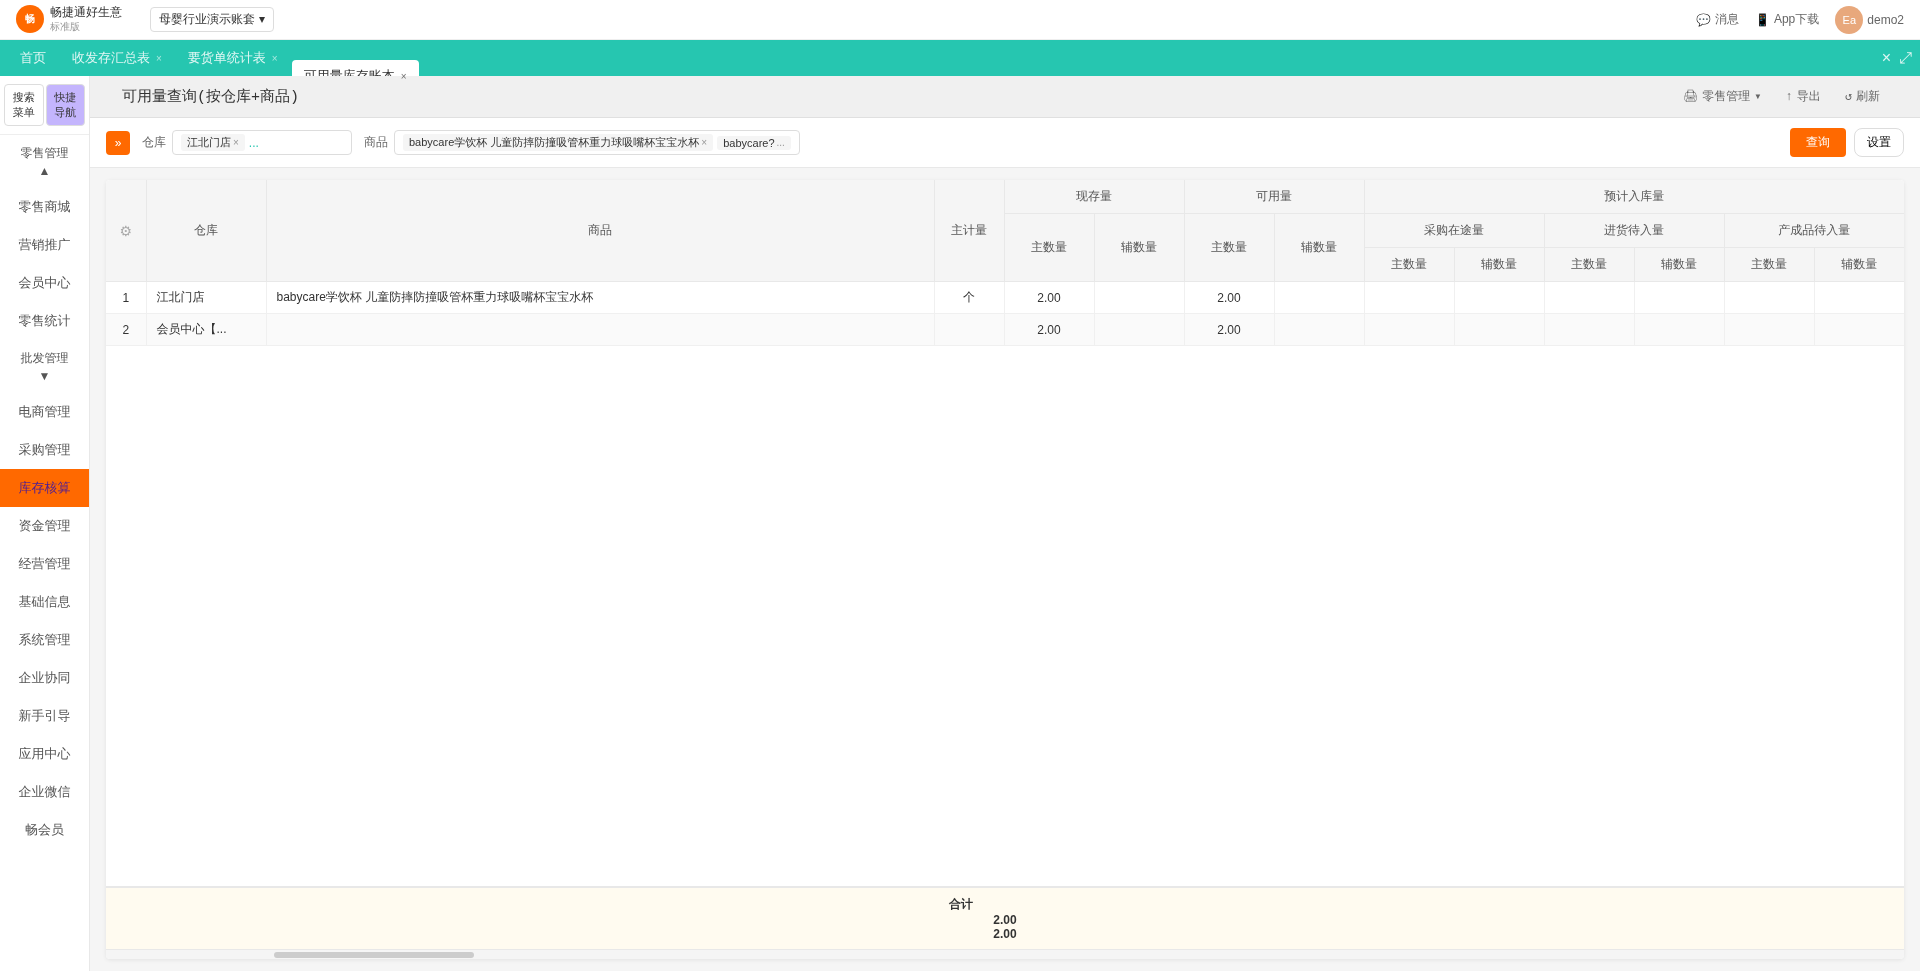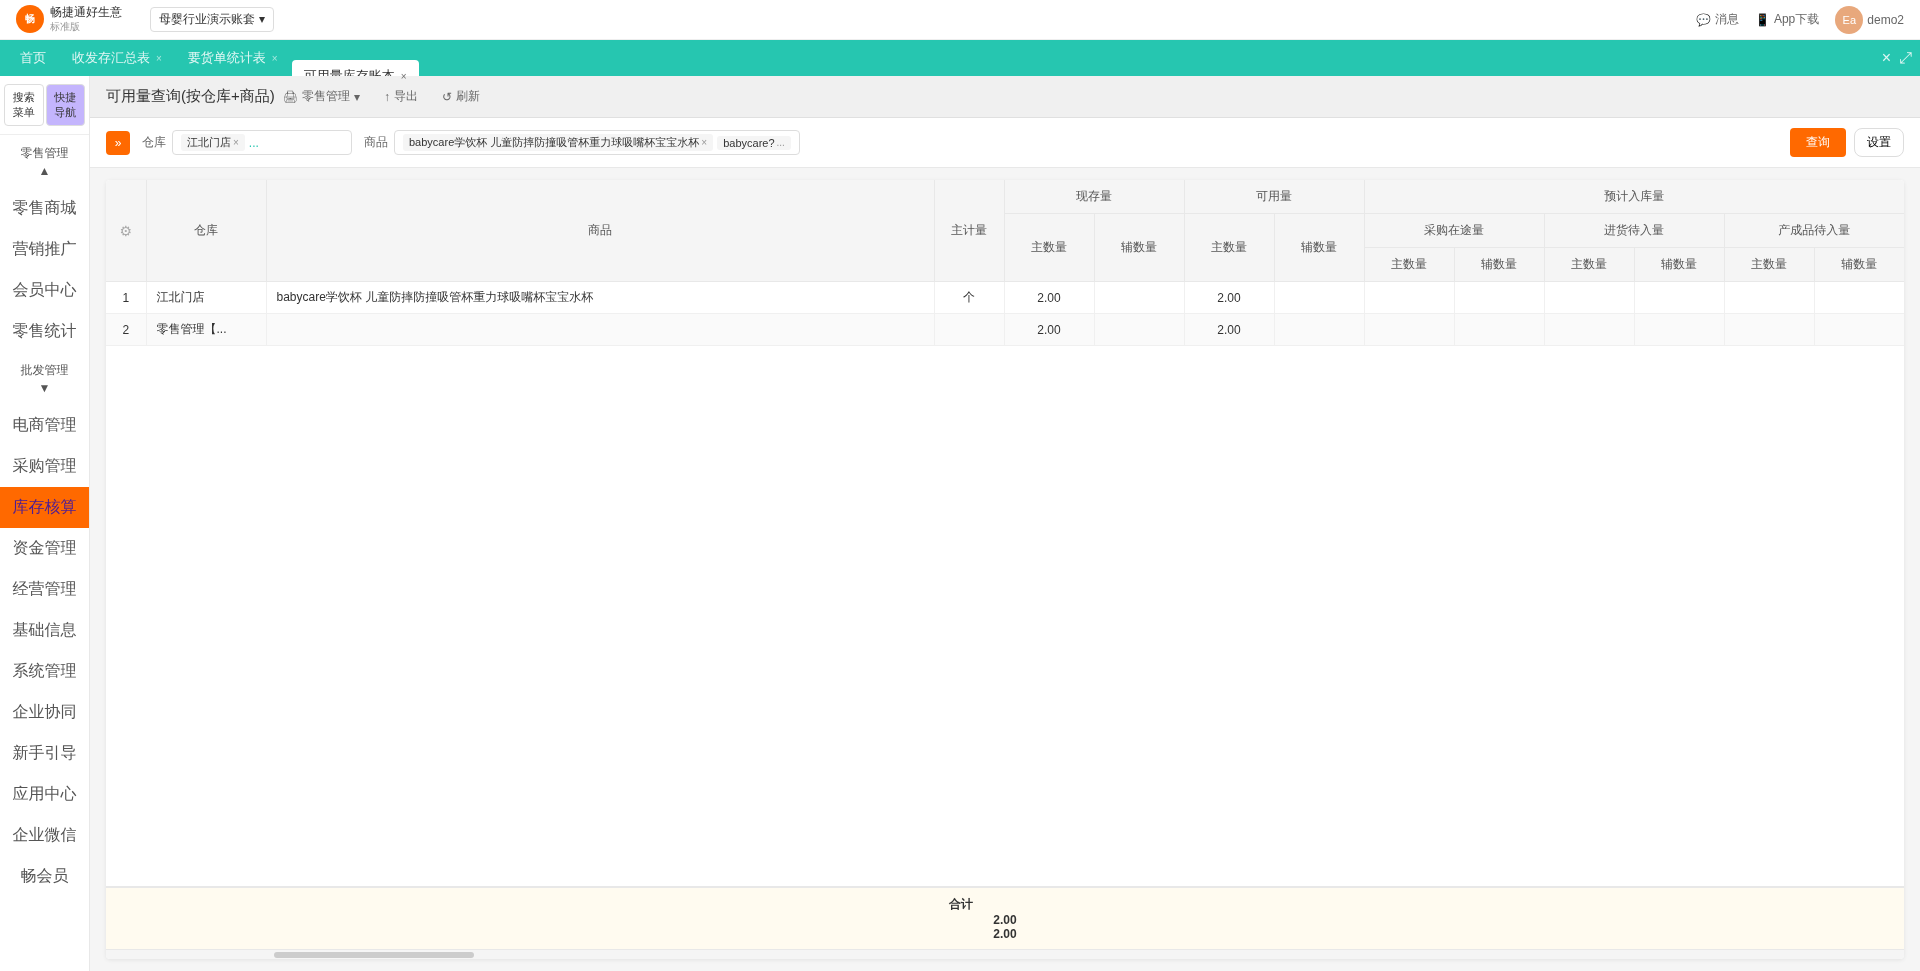--- a/index.html
+++ b/index.html
@@ -68,38 +68,40 @@
     }
     .sidebar-top-btns { display: flex; flex-direction: row; gap: 2px; padding: 8px 4px; border-bottom: 1px solid #eee; }
     .sidebar-search-btn { background: #fff; border: 1px solid #ddd; border-radius: 4px; padding: 5px 4px; font-size: 11px; color: #333; cursor: pointer; text-align: center; }
     .sidebar-nav-btn { background: #c4b5fd; border: 1px solid #ddd; border-radius: 4px; padding: 5px 4px; font-size: 11px; color: #333; cursor: pointer; text-align: center; }
     .sidebar-item {
       display: flex;
       flex-direction: column;
       align-items: center;
       padding: 10px 4px;
       cursor: pointer;
-      font-size: 16px;
+      font-size: 13px;
       color: #555;
       gap: 2px;
     }
     .sidebar-item.active { background: #ff6900; color: #4c1d95; }
     .sidebar-item-with-arrow { display: flex; align-items: center; justify-content: space-between; padding: 10px 8px; cursor: pointer; font-size: 12px; color: #555; width: 100%; }
 
     
     .content-area { flex: 1; display: flex; flex-direction: column; overflow: hidden; background: #f5f5f5; }
 
     
     .page-header {
       background: #f0f0f0;
-      padding: 8px 16px;
-      display: flex;
-      align-items: center;
+      padding: 8px 32px;
+      display: flex;
+      align-items: center;
+      justify-content: space-between;
       flex-shrink: 0;
       border-bottom: 1px solid #e0e0e0;
+      font-family: Liberation Mono, monospace;
     }
     .page-title { font-size: 15px; color: #333; font-weight: 500; }
     .page-actions { display: flex; align-items: center; gap: 8px; }
     .page-action-btn { display: flex; align-items: center; gap: 4px; font-size: 12px; color: #666; cursor: pointer; padding: 4px 8px; border-radius: 4px; }
 
     
     .filter-bar {
       background: #fff;
       padding: 10px 16px;
       display: flex;
@@ -391,21 +393,21 @@
             <td></td>
             <td></td>
             <td></td>
             <td></td>
             <td></td>
             <td></td>
             <td></td>
           </tr>
           <tr class="row-summary">
             <td>2</td>
-            <td class="td-left">零售管理【...</td>
+            <td class="td-left">会员中心【...</td>
             <td class="td-left"></td>
             <td></td>
             <td>2.00</td>
             <td></td>
             <td>2.00</td>
             <td></td>
             <td></td>
             <td></td>
             <td></td>
             <td></td>

